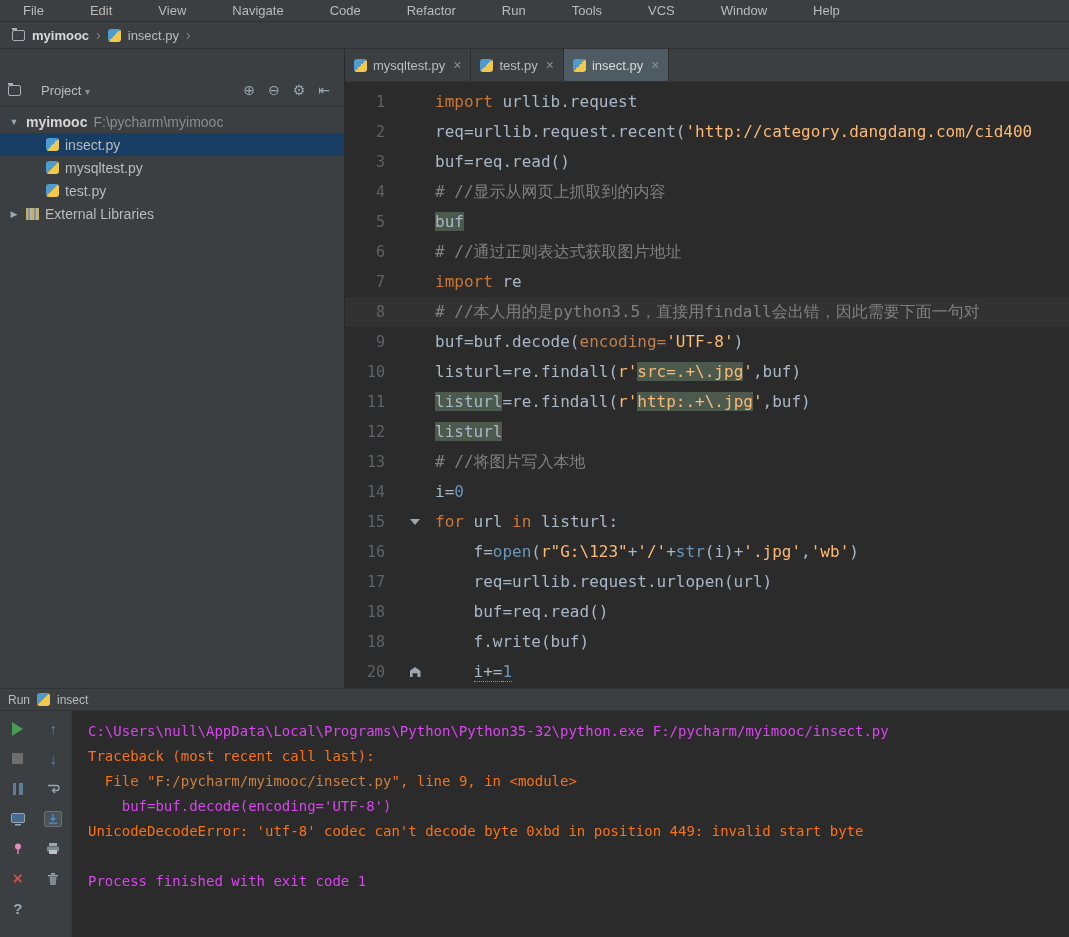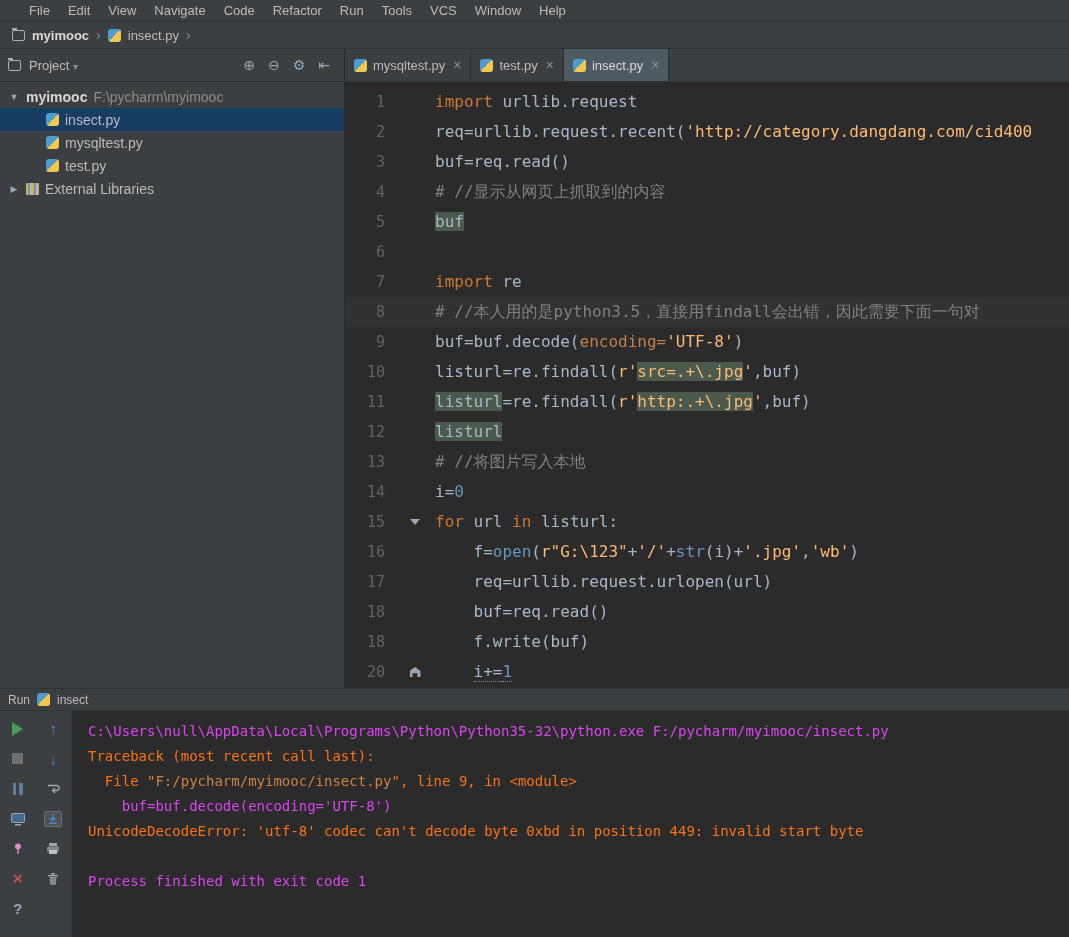--- a/index.html
+++ b/index.html
@@ -1,21 +1,21 @@
 <!DOCTYPE html>
 <html><head>
 <meta charset="utf-8">
 <style>
   * { margin:0; padding:0; box-sizing:border-box; }
   html,body { width:1069px; height:937px; background:#2b2b2b; overflow:hidden;
               font-family:"Liberation Sans", sans-serif; }
 
   
   .menubar { position:absolute; top:0; left:0; width:100%; height:22px; background:#3c3f41;
-             display:flex; align-items:center; padding-left:20px; border-bottom:1px solid #2f3132; }
+             display:flex; align-items:center; padding-left:14px; border-bottom:1px solid #2f3132;gap:28px; }
   .menu-item { color:#bbbbbb; font-size:13px; padding:2px 9px; cursor:default; }
 
   
   .breadcrumbs { position:absolute; top:22px; left:0; width:100%; height:27px; background:#3c3f41;
                  display:flex; align-items:center; gap:7px; padding-left:12px; border-bottom:1px solid #2f3132; }
   .crumb { color:#bbbbbb; font-size:13px; }
   .crumb.bold { font-weight:bold; color:#dadada; }
   .sep { color:#7f8b91; font-size:14px; }
 
   .panel-icon { display:inline-block; width:13px; height:11px; border:1px solid #a8b0b5; border-radius:2px; position:relative; }
@@ -24,21 +24,21 @@
   .py-icon { display:inline-block; width:14px; height:14px; border-radius:3px; flex:none;
              background:linear-gradient(135deg,#4e9bcd 50%,#f2c94c 50%); }
   .py-icon.small { width:13px; height:13px; }
 
   
   .main { position:absolute; top:49px; left:0; width:100%; height:639px; display:flex; }
 
   
   .project-panel { width:345px; flex:none; background:#3c3f41; border-right:1px solid #282b2c;
                    display:flex; flex-direction:column; }
-  .pp-header { height:33px; display:flex; align-items:center; padding:0 8px; gap:8px; border-bottom:1px solid #323536; }
+  .pp-header { height:33px; display:flex; align-items:center; padding:0 8px; gap:20px; border-bottom:1px solid #323536;margin-top:25px; }
   .pp-title { color:#bbbbbb; font-size:13px; }
   .pp-title .caret { color:#8a9399; font-size:10px; }
   .pp-tools { margin-left:auto; display:flex; gap:13px; padding-right:6px; }
   .pp-tool { color:#9aa7b0; font-size:14px; cursor:default; }
 
   .tree { padding-top:3px; font-size:14px; color:#bbbbbb; }
   .tree-row { height:23px; display:flex; align-items:center; gap:6px; white-space:nowrap; cursor:default; }
   .tree-row .arrow { color:#9aa7b0; font-size:9px; width:12px; text-align:center; }
   .tree-row.root { padding-left:8px; }
   .root-name { font-weight:bold; color:#d6d6d6; }
@@ -189,21 +189,21 @@
           <span class="tab-label">insect.py</span>
           <span class="tab-close">×</span>
         </div>
       </div>
     <div class="code-area">
         <div class="line"><span class="ln">1</span><span class="fold"></span><span class="codetext"><span class="tok-kw">import</span><span class="tok-pl"> urllib.request</span></span></div>
         <div class="line"><span class="ln">2</span><span class="fold"></span><span class="codetext"><span class="tok-pl">req=urllib.request.recent(</span><span class="tok-str">'http://category.dangdang.com/cid400</span></span></div>
         <div class="line"><span class="ln">3</span><span class="fold"></span><span class="codetext"><span class="tok-pl">buf=req.read()</span></span></div>
         <div class="line"><span class="ln">4</span><span class="fold"></span><span class="codetext"><span class="tok-com"># //显示从网页上抓取到的内容</span></span></div>
         <div class="line"><span class="ln">5</span><span class="fold"></span><span class="codetext"><span class="tok-pl occ">buf</span></span></div>
-        <div class="line"><span class="ln">6</span><span class="fold"></span></div>
+        <div class="line"><span class="ln">6</span><span class="fold"></span><span class="codetext"><span class="tok-com"># //通过正则表达式获取图片地址</span></span></div>
         <div class="line"><span class="ln">7</span><span class="fold"></span><span class="codetext"><span class="tok-kw">import</span><span class="tok-pl"> re</span></span></div>
         <div class="line caret-line"><span class="ln">8</span><span class="fold"></span><span class="codetext"><span class="tok-com"># //本人用的是python3.5，直接用findall会出错，因此需要下面一句对</span></span></div>
         <div class="line"><span class="ln">9</span><span class="fold"></span><span class="codetext"><span class="tok-pl">buf=buf.decode(</span><span class="tok-par">encoding=</span><span class="tok-str">'UTF-8'</span><span class="tok-pl">)</span></span></div>
         <div class="line"><span class="ln">10</span><span class="fold"></span><span class="codetext"><span class="tok-pl">listurl=re.findall(</span><span class="tok-str">r'</span><span class="tok-str occ">src=.+\.jpg</span><span class="tok-str">'</span><span class="tok-pl">,buf)</span></span></div>
         <div class="line"><span class="ln">11</span><span class="fold"></span><span class="codetext"><span class="tok-pl occ">listurl</span><span class="tok-pl">=re.findall(</span><span class="tok-str">r'</span><span class="tok-str occ">http:.+\.jpg</span><span class="tok-str">'</span><span class="tok-pl">,buf)</span></span></div>
         <div class="line"><span class="ln">12</span><span class="fold"></span><span class="codetext"><span class="tok-pl occ">listurl</span></span></div>
         <div class="line"><span class="ln">13</span><span class="fold"></span><span class="codetext"><span class="tok-com"># //将图片写入本地</span></span></div>
         <div class="line"><span class="ln">14</span><span class="fold"></span><span class="codetext"><span class="tok-pl">i=</span><span class="tok-num">0</span></span></div>
         <div class="line"><span class="ln">15</span><span class="fold"><i class="tri-down"></i></span><span class="codetext"><span class="tok-kw">for</span><span class="tok-pl"> url </span><span class="tok-kw">in</span><span class="tok-pl"> listurl:</span></span></div>
         <div class="line"><span class="ln">16</span><span class="fold"></span><span class="codetext"><span class="tok-pl">    f=</span><span class="tok-fn">open</span><span class="tok-pl">(</span><span class="tok-str">r"G:\123"</span><span class="tok-pl">+</span><span class="tok-str">'/'</span><span class="tok-pl">+</span><span class="tok-fn">str</span><span class="tok-pl">(i)+</span><span class="tok-str">'.jpg'</span><span class="tok-pl">,</span><span class="tok-str">'wb'</span><span class="tok-pl">)</span></span></div>

